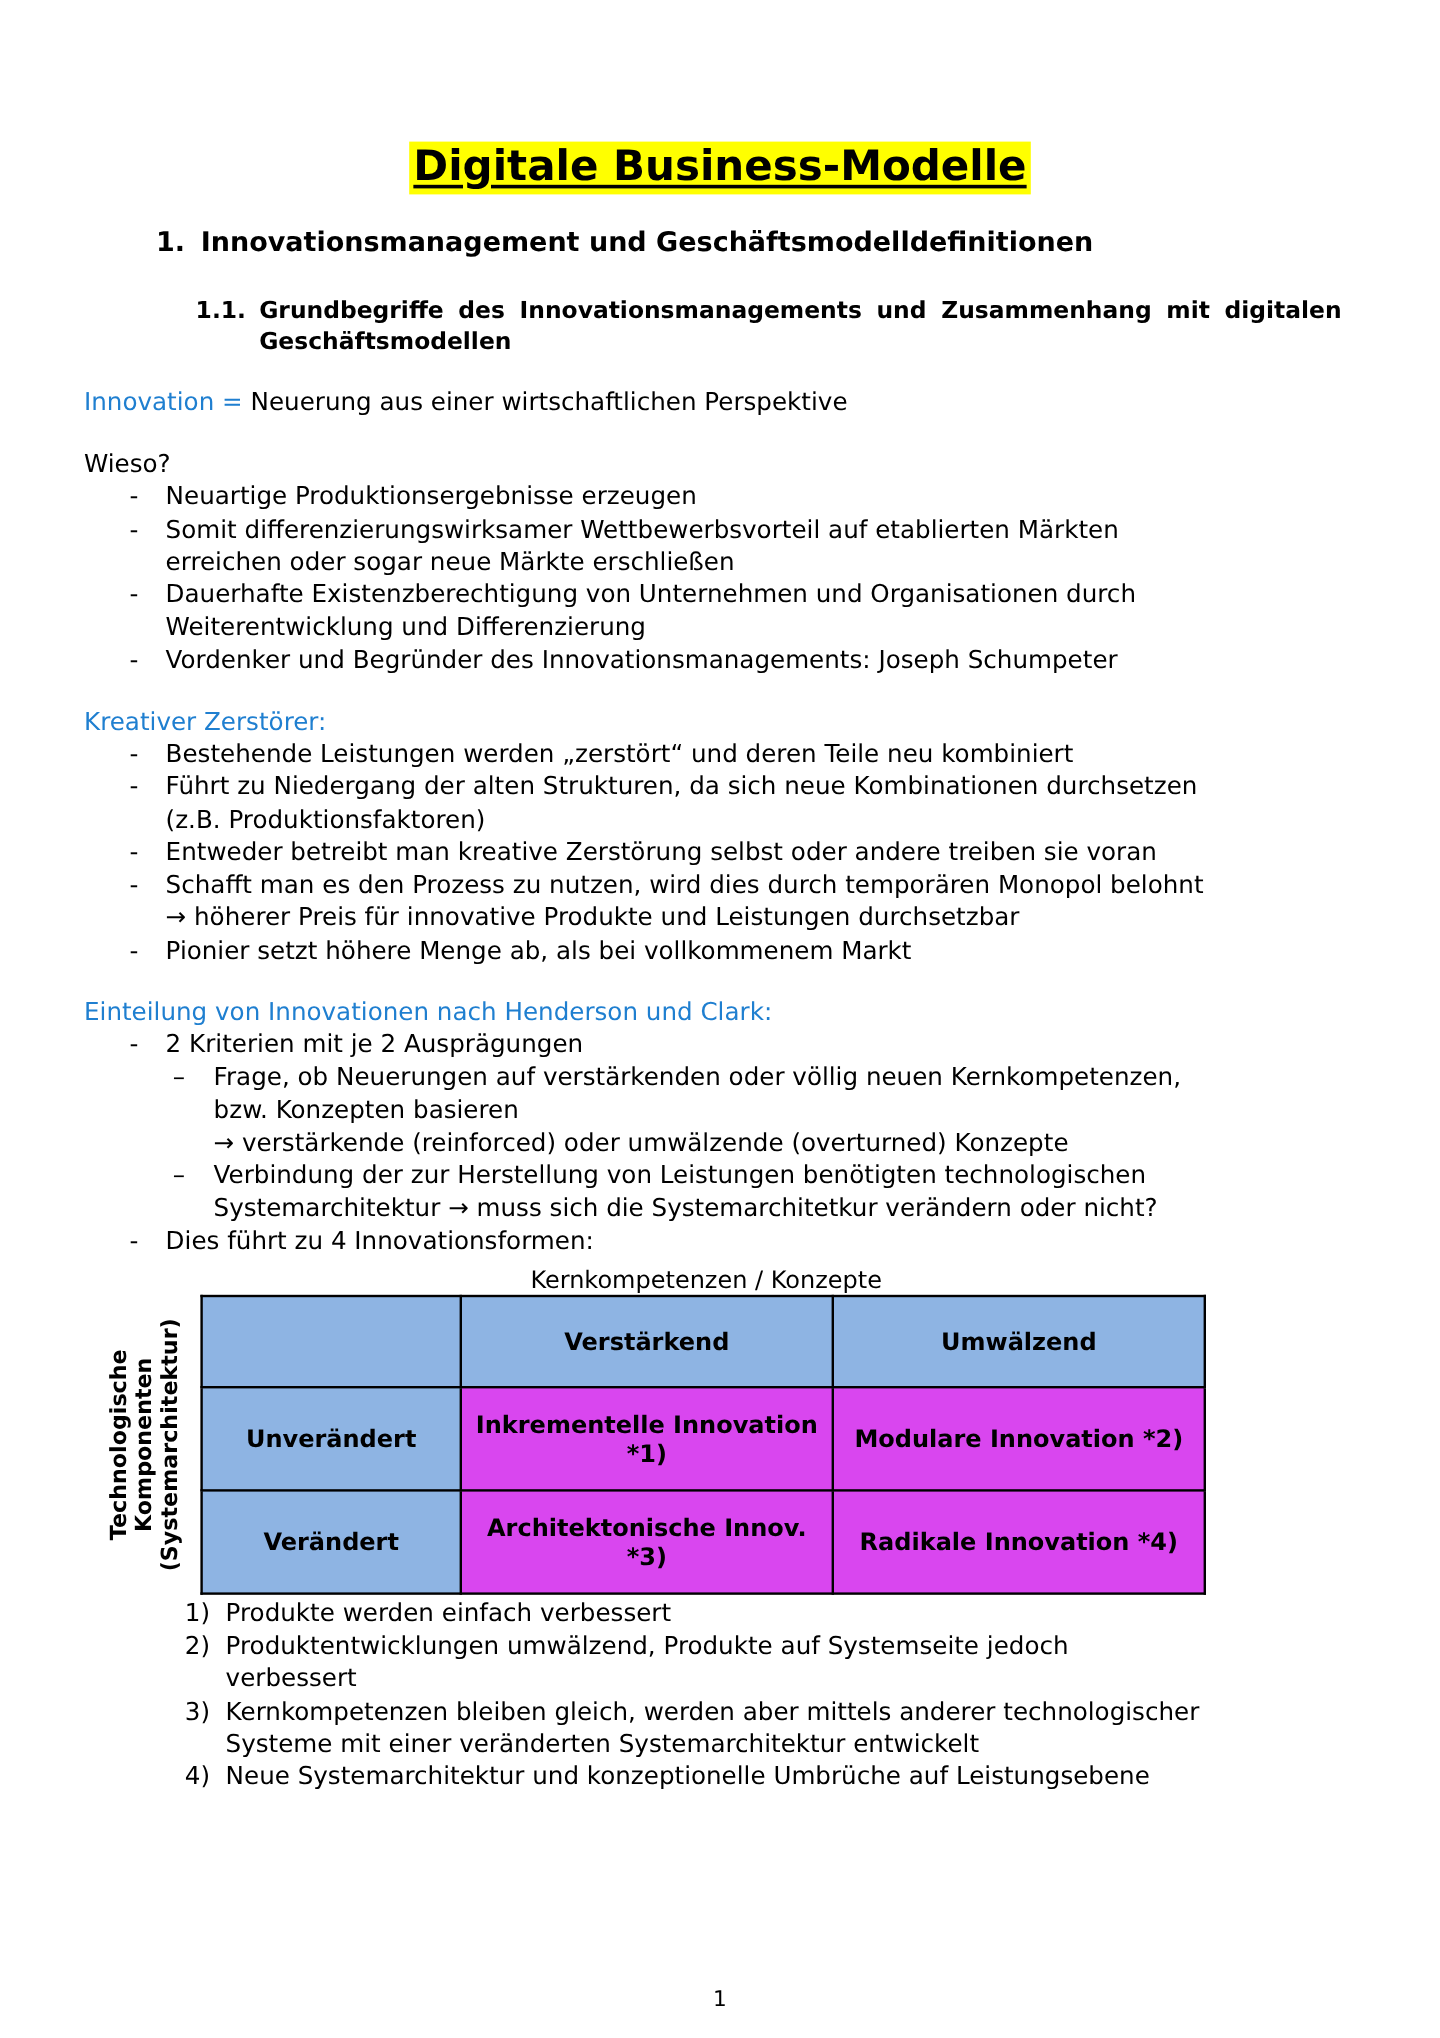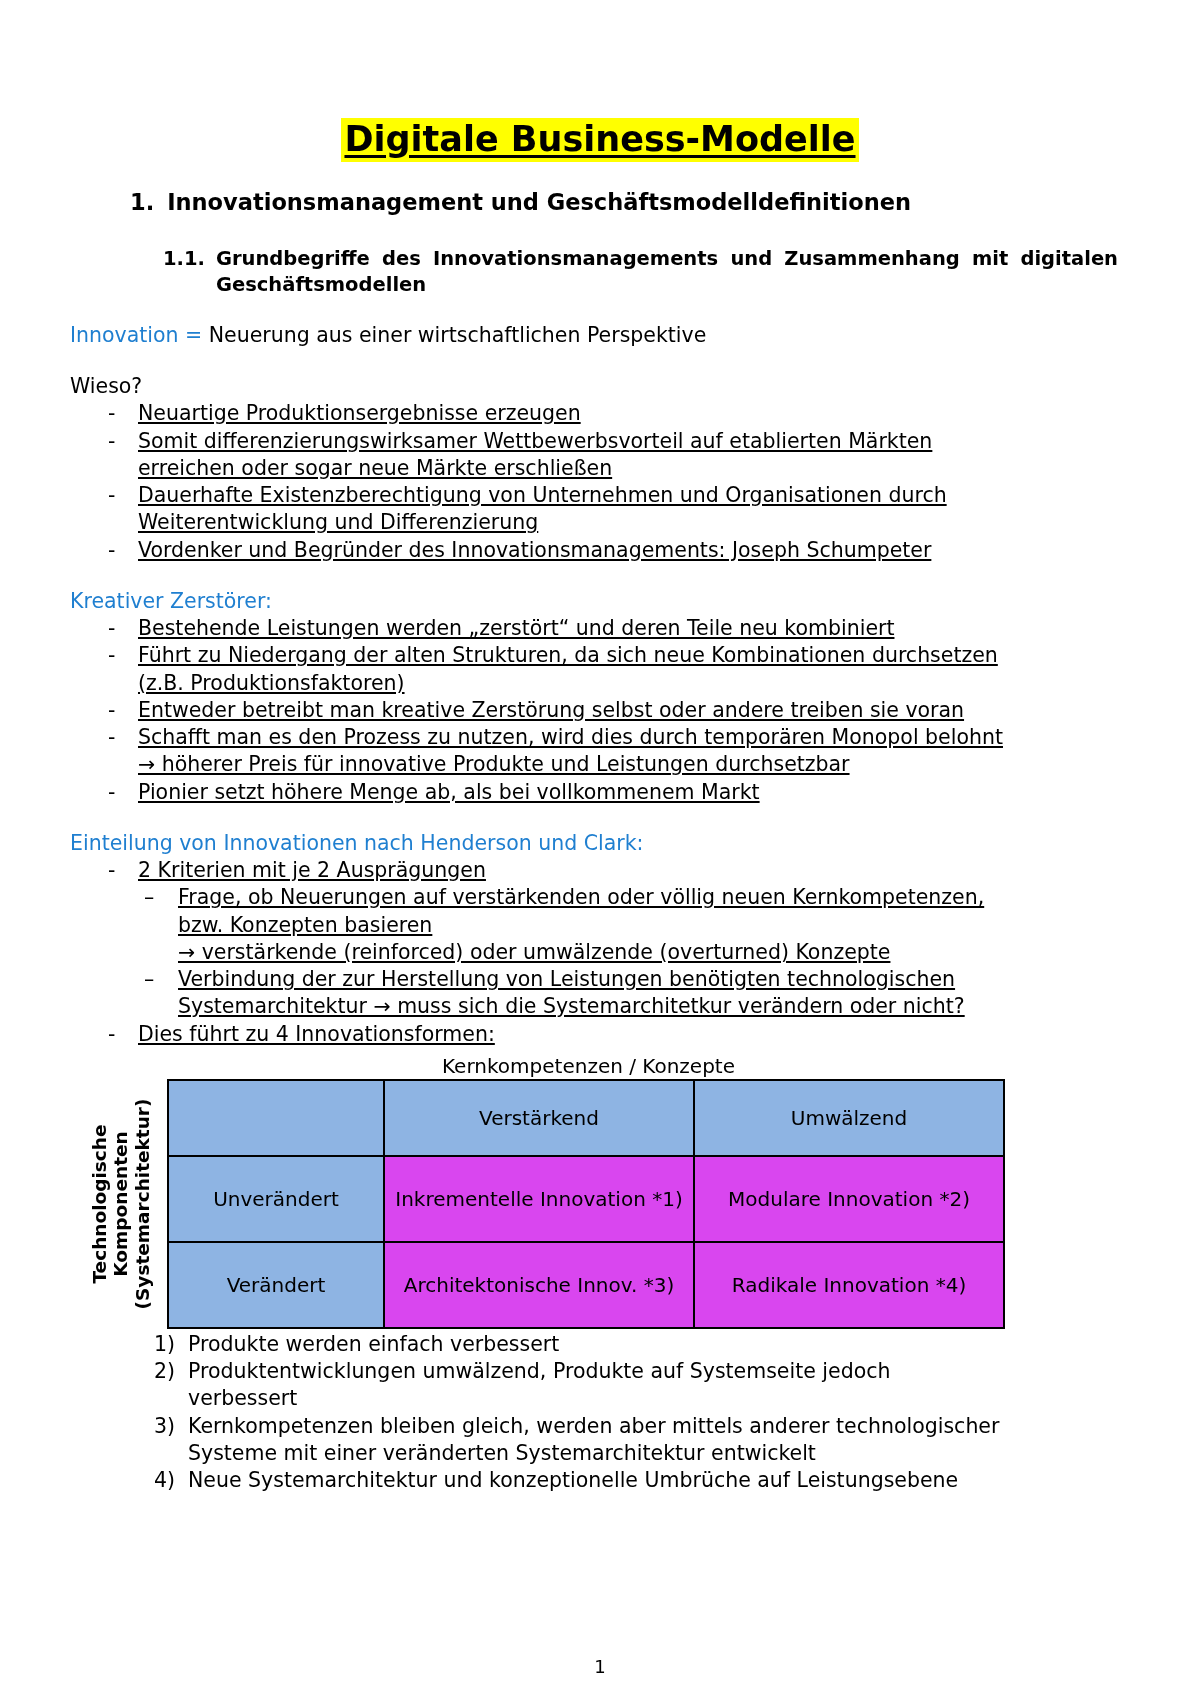--- a/index.html
+++ b/index.html
@@ -83,21 +83,20 @@
   
   ul.dashlist {
     list-style: none;
     margin: 0;
     padding: 0;
   }
   ul.dashlist > li {
     position: relative;
     padding-left: 68px;
     line-height: 1.33;
-    text-decoration: underline;
   }
   ul.dashlist > li::before {
     content: "-";
     position: absolute;
     left: 38px;
     top: 0;
   }
   ul.dashlist.lvl2 > li {
     padding-left: 108px;
   }
@@ -157,20 +156,21 @@
     font-size: 18.5px;
     font-weight: bold;
     line-height: 1.16;
     text-align: center;
   }
   table.matrix {
     border-collapse: collapse;
     width: 840px;
     table-layout: fixed;
     font-size: 20px;
+    font-weight: bold;
   }
   table.matrix td {
     border: 2px solid #000000;
     text-align: center;
     vertical-align: middle;
     padding: 4px 6px;
   }
   td.corner-blank { background: #8eb4e3; width: 202px; height: 66px; }
   td.col-head { background: #8eb4e3; height: 66px; }
   td.row-head { background: #8eb4e3; height: 76px; }

